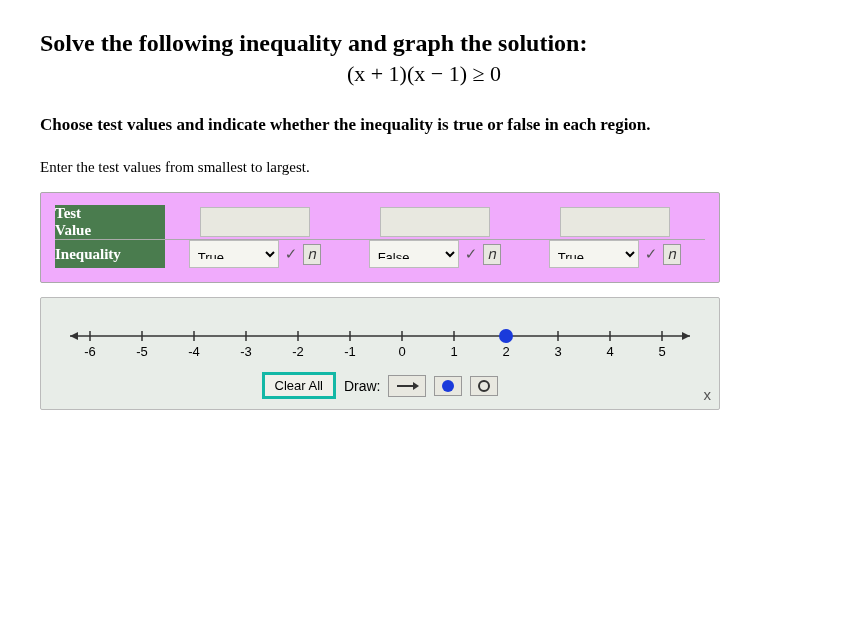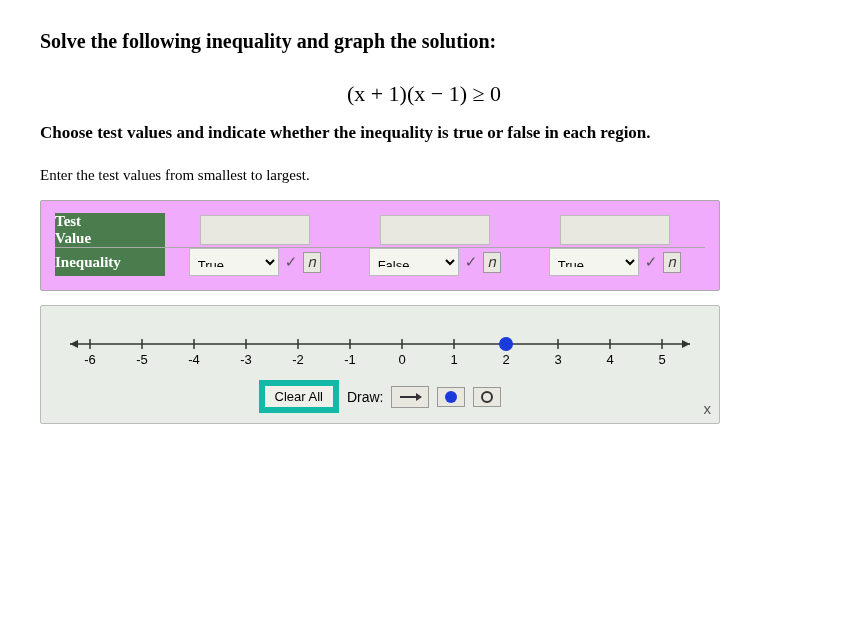--- a/index.html
+++ b/index.html
@@ -6,29 +6,29 @@
     body {
       font-family: 'Times New Roman', Times, serif;
       background: #fff;
       width: 848px;
       min-height: 640px;
       padding: 30px 40px;
       color: #000;
     }
 
     .problem-title {
-      font-size: 20px;
+      font-size: 24px;
       font-weight: bold;
-      margin-bottom: 28px;
+      margin-bottom: 4px;
     }
 
     .equation-block {
       text-align: center;
       font-size: 22px;
-      margin-bottom: 16px;
+      margin-bottom: 28px;
     }
 
     .instructions-bold {
       font-size: 17px;
       font-weight: bold;
       margin-bottom: 6px;
     }
 
     .instructions-normal {
       font-size: 15px;
@@ -132,21 +132,21 @@
     .draw-controls {
       display: flex;
       align-items: center;
       gap: 8px;
       margin-top: 8px;
       justify-content: center;
     }
 
     .clear-all-btn {
       background: #f0f0ea;
-      border: 6px solid #14b8a6;
+      border: 3px solid #14b8a6;
       padding: 3px 10px;
       font-size: 13px;
       cursor: pointer;
       font-family: Arial, sans-serif;
     }
 
     .draw-label {
       font-size: 14px;
       font-family: Liberation Sans, sans-serif;
     }

